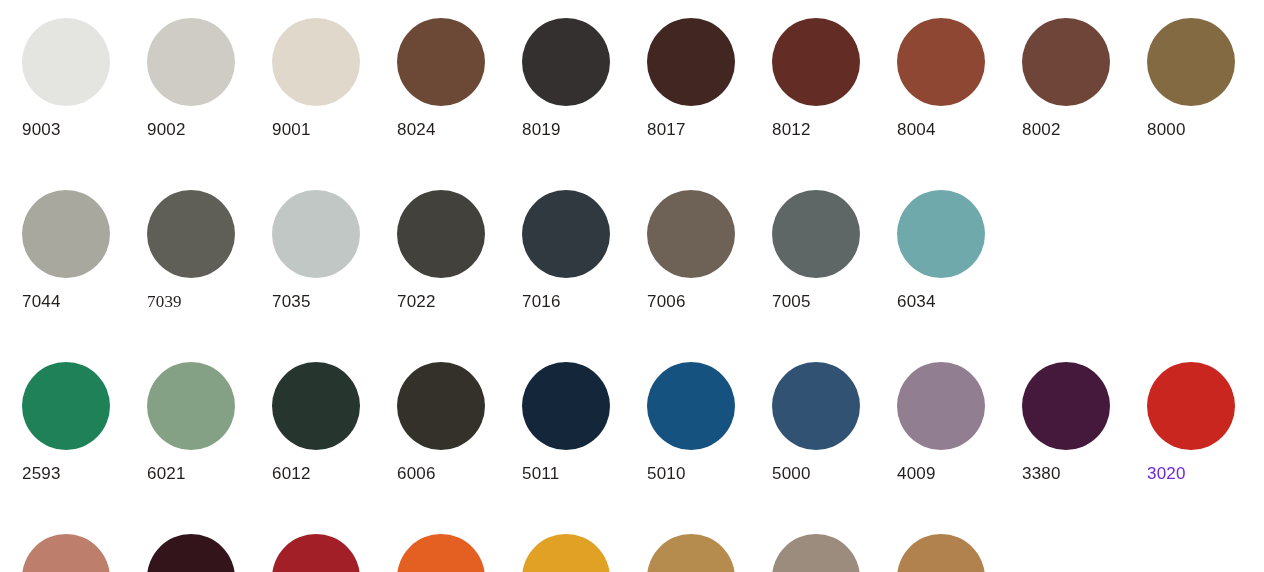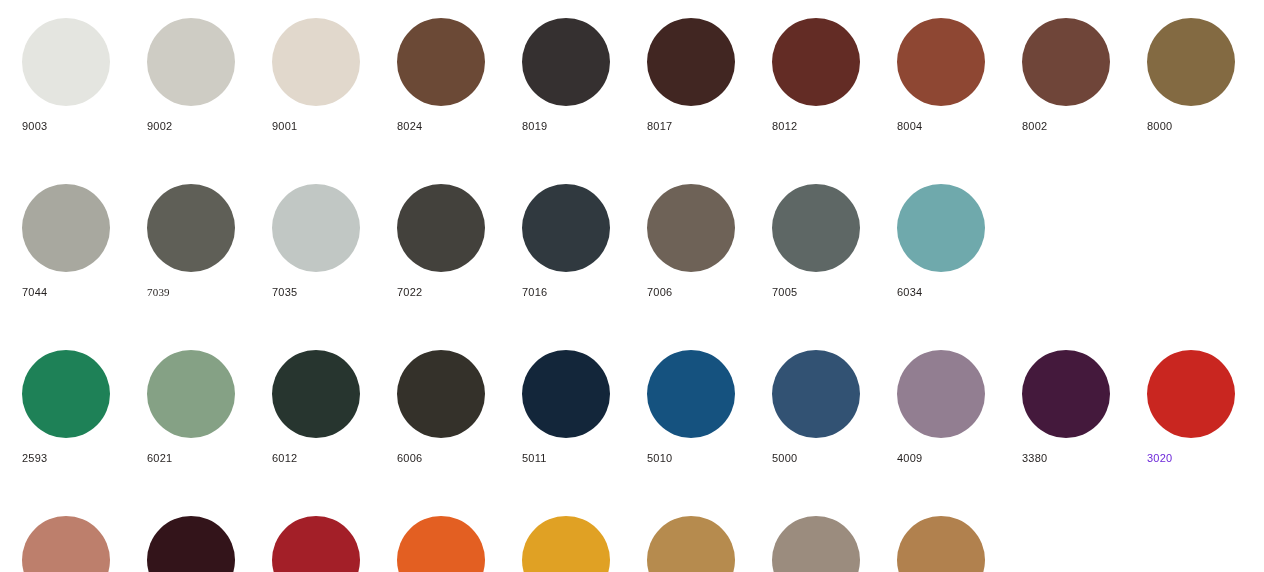--- a/index.html
+++ b/index.html
@@ -33,21 +33,21 @@
     align-items: flex-start;
   }
   .swatch-dot {
     width: 88px;
     height: 88px;
     border-radius: 50%;
     flex: none;
   }
   .swatch-label {
     margin-top: 15px;
-    font-size: 11px;
+    font-size: 17px;
     line-height: 1;
     color: #231f1e;
     letter-spacing: 0.2px;
     font-family: "Liberation Sans", sans-serif;
   }
 </style>
 </head>
 <body style="background: rgb(255, 255, 255);">
 
 <div id="palette-grid">

